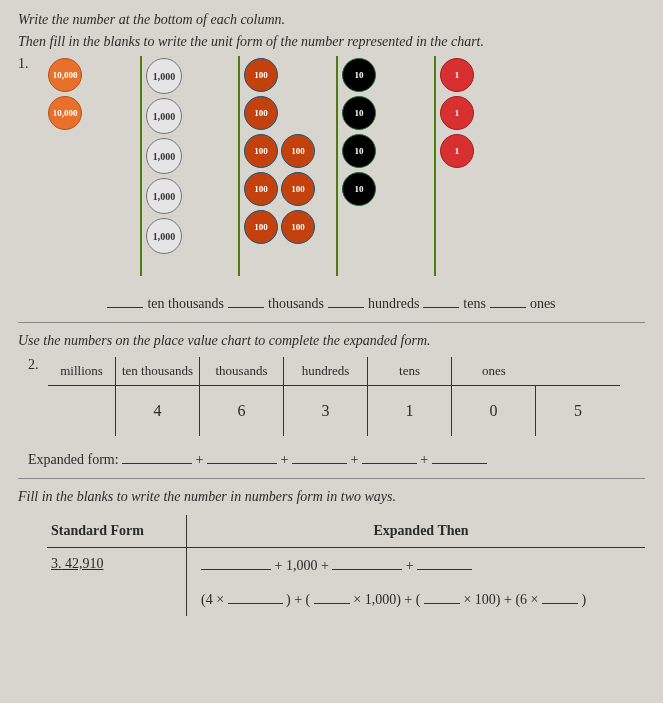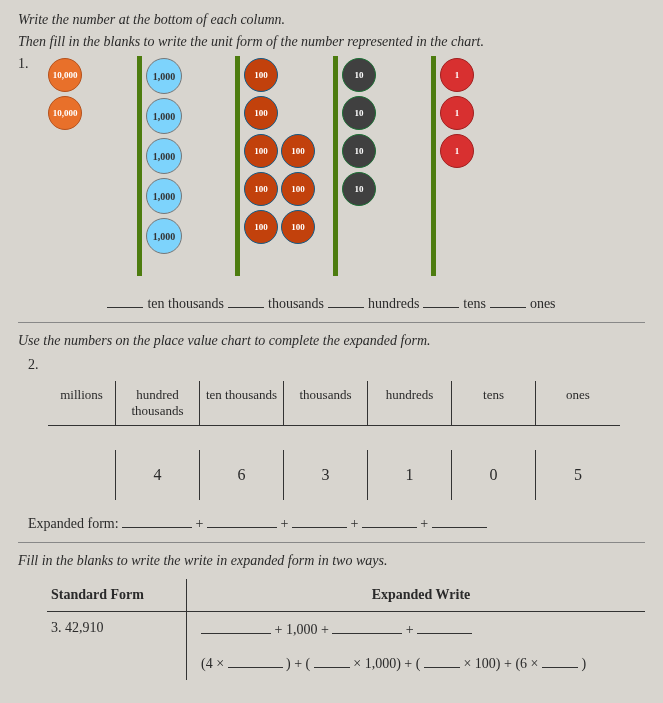--- a/index.html
+++ b/index.html
@@ -13,55 +13,54 @@
     font-size: 14px;
     overflow: hidden;
   }
   .instruction { margin-bottom: 6px; font-style: italic; }
   .q1-container { display: flex; gap: 6px; margin-top: 6px; }
   .q-num { width: 20px; }
   .pv-chart { display: flex; gap: 0; }
   .pv-col {
     width: 98px;
     min-height: 220px;
-    border-right: 5px solid #4d7c0f;
+    border-right: 2px solid #4d7c0f;
     display: flex;
     flex-direction: column;
     align-items: flex-start;
     padding: 2px 4px;
   }
   .pv-col:last-child { border-right: none; }
   .disk-row { display: flex; gap: 3px; margin-bottom: 4px; }
   .disk {
     width: 36px; height: 36px;
     border-radius: 50%;
     display: flex; align-items: center; justify-content: center;
     font-size: 9px; font-weight: bold;
     color: #fff;
   }
   .disk-orange { background: #e8702a; border: 1px solid #b5521d; }
-  .disk-white { background: #7dd3fc; border: 1px solid #777; color: #333; font-size: 10px; }
+  .disk-white { background: #e5e5e5; border: 1px solid #777; color: #333; font-size: 10px; }
   .disk-blue { background: #c2410c; border: 1px solid #145a85; }
-  .disk-green { background: #404040; border: 1px solid #1d7035; }
+  .disk-green { background: #000000; border: 1px solid #1d7035; }
   .disk-red { background: #d83030; border: 1px solid #a02020; }
   .disk-small { width: 34px; height: 34px; font-size: 9px; }
   .unit-line { margin: 18px 0 10px 0; display: flex; align-items: baseline; flex-wrap: wrap; gap: 4px; justify-content: center; }
   .blank { display: inline-block; border-bottom: 1px solid #333; min-width: 40px; height: 14px; }
   .blank-s { min-width: 36px; }
   .blank-m { min-width: 55px; }
   .blank-l { min-width: 70px; }
   .hr { border: none; border-top: 1px solid #888; margin: 10px 0; }
   .q2-table { margin: 8px 0 0 10px; }
   .q2-row { display: flex; }
   .q2-cell {
     width: 84px; padding: 6px 2px;
     text-align: center;
     border-right: 1px solid #333;
     font-size: 13px;
-    margin-top: 24px;
   }
   .q2-cell:last-child { border-right: none; }
   .q2-head { border-bottom: 1px solid #333; }
   .q2-millions { width: 68px; }
   .q2-val { font-size: 16px; padding: 16px 2px; }
   .exp-line { margin: 14px 0 0 10px; }
   .q3-table { margin-top: 10px; margin-left: 29px; }
   .q3-row { display: flex; }
   .q3-h { width: 140px; padding: 8px 4px; font-weight: bold; border-right: 1px solid #333; }
   .q3-b { flex: 1; padding: 8px 4px 8px 14px; }
@@ -165,21 +164,20 @@
 <hr class="hr">
 
 <div class="instruction">Use the numbers on the place value chart to complete the expanded form.</div>
 
 <div class="q2-table">
   <div style="display:flex; align-items:flex-start;">
     <div class="q-num">2.</div>
     <div>
       <div class="q2-row q2-head">
         <div class="q2-cell q2-millions">millions</div>
-        <div class="q2-cell">hundred thousands</div>
         <div class="q2-cell">ten thousands</div>
         <div class="q2-cell">thousands</div>
         <div class="q2-cell">hundreds</div>
         <div class="q2-cell">tens</div>
         <div class="q2-cell">ones</div>
       </div>
       <div class="q2-row">
         <div class="q2-cell q2-millions q2-val"></div>
         <div class="q2-cell q2-val">4</div>
         <div class="q2-cell q2-val">6</div>
@@ -200,29 +198,29 @@
   <span>+</span>
   <span class="blank blank-m"></span>
   <span>+</span>
   <span class="blank blank-m"></span>
   <span>+</span>
   <span class="blank blank-m"></span>
 </div>
 
 <hr class="hr">
 
-<div class="instruction">Fill in the blanks to write the write in expanded form in two ways.</div>
+<div class="instruction">Fill in the blanks to write the number in numbers form in two ways.</div>
 
 <div class="q3-table">
   <div class="q3-row">
     <div class="q3-h">Standard Form</div>
-    <div class="q3-b" style="text-align:center; font-weight:bold;">Expanded Write</div>
+    <div class="q3-b" style="text-align:center; font-weight:bold;">Expanded Then</div>
   </div>
   <div class="q3-row q3-border">
-    <div class="q3-h" style="font-weight:normal;">
+    <div class="q3-h" style="font-weight:normal;text-decoration:underline;">
       <span>3.</span>
       <span>42,910</span>
     </div>
     <div class="q3-b">
       <span class="blank blank-l"></span>
       <span>+ 1,000 +</span>
       <span class="blank blank-l"></span>
       <span>+</span>
       <span class="blank blank-m"></span>
     </div>

